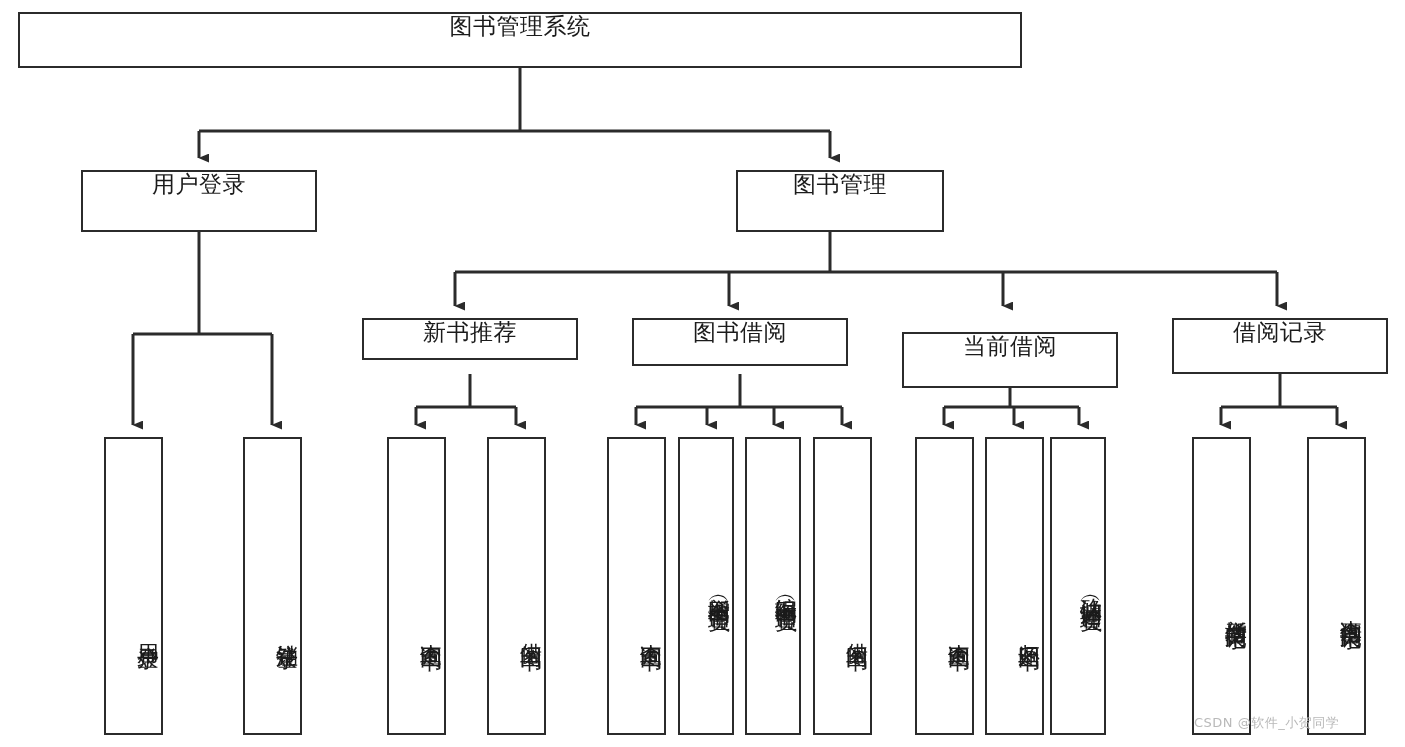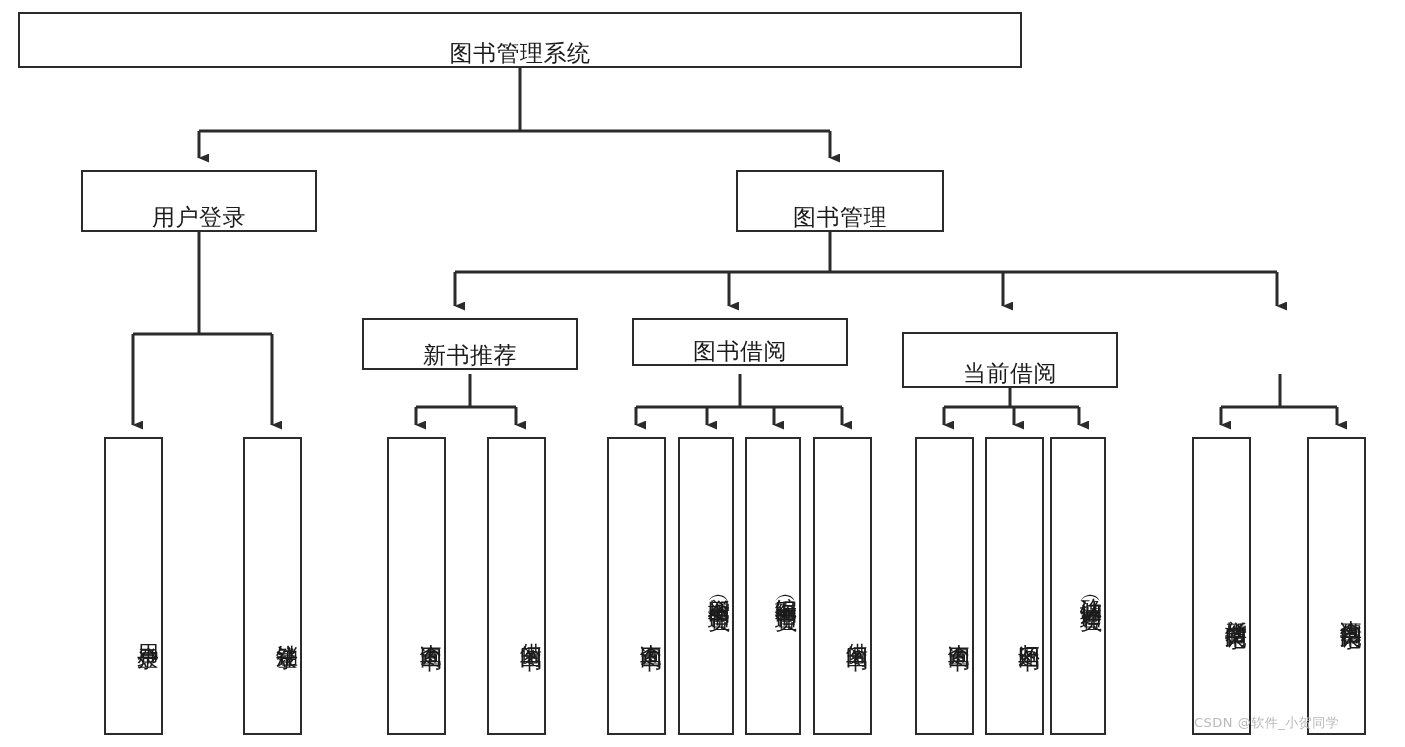--- a/index.html
+++ b/index.html
@@ -25,21 +25,21 @@
     width: 1405px;
     height: 747px;
     pointer-events: none;
   }
   .node {
     position: absolute;
     box-sizing: border-box;
     border: 2px solid #2b2b2b;
     background: #ffffff;
     display: flex;
-    align-items: flex-end;
+    align-items: flex-start;
     justify-content: center;
     color: #1b1b1b;
   }
   .node.horiz {
     font-size: 23px;
     letter-spacing: 0.5px;
     line-height: 1.1;
   }
   .node.vert {
     writing-mode: vertical-rl;
@@ -128,28 +128,31 @@
     <span>图书管理系统</span>
   </div>
 
   <div class="node horiz" style="left:81px; top:170px; width:236px; height:62px;">
     <span>用户登录</span>
   </div>
   <div class="node horiz" style="left:736px; top:170px; width:208px; height:62px;">
     <span>图书管理</span>
   </div>
 
-  <div class="node horiz" style="left:362px; top:318px; width:216px; height:52px;">
+  <div class="node horiz" style="left:362px; top:318px; width:216px; height:42px;">
     <span>新书推荐</span>
   </div>
   <div class="node horiz" style="left:632px; top:318px; width:216px; height:48px;">
     <span>图书借阅</span>
   </div>
   <div class="node horiz" style="left:902px; top:332px; width:216px; height:56px;">
     <span>当前借阅</span>
+  </div>
+  <div class="node horiz" style="left:1172px; top:318px; width:216px; height:56px;">
+    <span>借阅记录</span>
   </div>
 
   <div class="node vert" style="left:104px; top:437px; width:59px; height:298px; padding-top:88px;">
     <span>用户登录</span>
   </div>
   <div class="node vert" style="left:243px; top:437px; width:59px; height:298px; padding-top:88px;">
     <span>注销登录</span>
   </div>
 
   <div class="node vert" style="left:387px; top:437px; width:59px; height:298px; padding-top:88px;">

